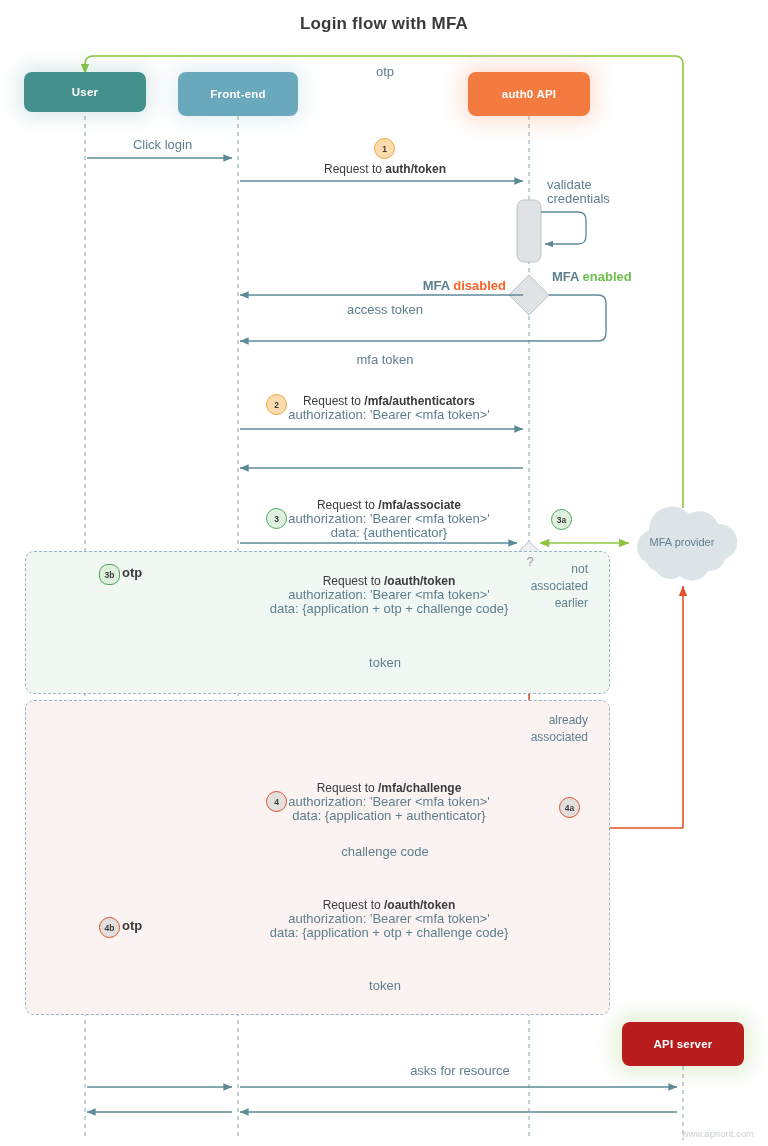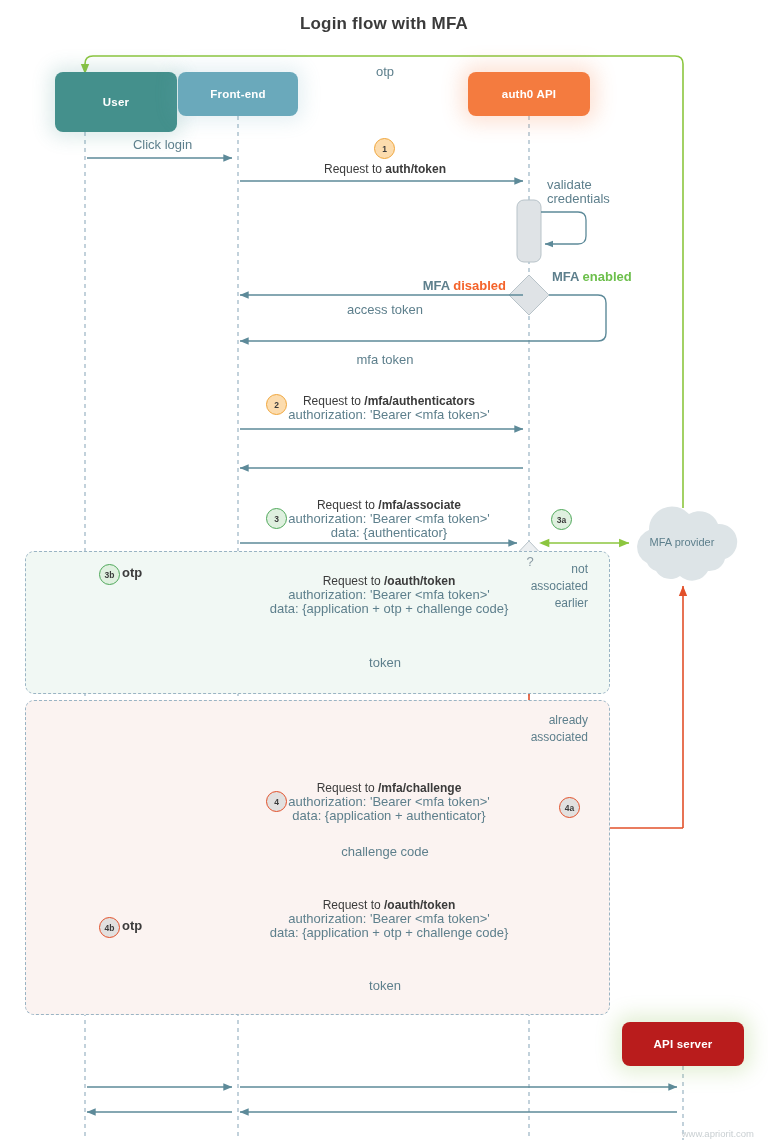--- a/index.html
+++ b/index.html
@@ -7,22 +7,22 @@
        font-family:"Liberation Sans",sans-serif;color:#5d7f8c;}
   .canvas{position:absolute;inset:0;width:768px;height:1146px;}
   svg.layer{position:absolute;left:0;top:0;width:768px;height:1146px;overflow:visible;}
 
   .title{position:absolute;left:0;top:14px;width:768px;text-align:center;
          font-size:17px;font-weight:bold;color:#3b3b3b;letter-spacing:.2px;}
 
   .node{position:absolute;border-radius:8px;display:flex;align-items:center;
         justify-content:center;color:#ffffff;font-size:11.5px;font-weight:bold;
         letter-spacing:.2px;}
-  .node.user{left:24px;top:72px;width:122px;height:60px;background:#44908c;
-             box-shadow:0 0 18px 6px rgba(68,144,140,.18);margin-left:31px;}
+  .node.user{left:24px;top:72px;width:122px;height:40px;background:#44908c;
+             box-shadow:0 0 18px 6px rgba(68,144,140,.18);}
   .node.frontend{left:178px;top:72px;width:120px;height:44px;background:#6aa9bb;
              box-shadow:0 0 18px 6px rgba(106,169,187,.16);}
   .node.auth0{left:468px;top:72px;width:122px;height:44px;background:#f47b3f;
              box-shadow:0 0 20px 7px rgba(244,123,63,.22);}
   .node.apiserver{left:622px;top:1022px;width:122px;height:44px;background:#b91c1c;
              box-shadow:0 0 20px 7px rgba(127,184,66,.22);}
 
   .cloudlabel{position:absolute;left:632px;top:536px;width:100px;text-align:center;
               font-size:11px;color:#5d7f8c;font-weight:400;}
 
@@ -227,25 +227,26 @@
   <div class="lbl dark" style="left:122px;top:919px;width:60px;font-weight:bold;">otp</div>
 
   <div class="lbl c dark big" style="left:255px;top:898px;width:268px;">
     <span>Request to </span><b>/oauth/token</b>
   </div>
   <div class="lbl c" style="left:255px;top:912px;width:268px;">authorization: 'Bearer &lt;mfa token&gt;'</div>
   <div class="lbl c" style="left:235px;top:926px;width:308px;">data: {application + otp + challenge code}</div>
 
   <div class="lbl c" style="left:250px;top:979px;width:270px;">token</div>
 
+  <div class="lbl c" style="left:330px;top:1064px;width:260px;">asks for resource</div>
 
   <div class="badge orange" style="left:374px;top:138px;">1</div>
   <div class="badge orange" style="left:266px;top:394px;">2</div>
   <div class="badge green" style="left:266px;top:508px;">3</div>
   <div class="badge green" style="left:551px;top:509px;">3a</div>
-  <div class="badge green" style="left:99px;top:564px;">3b</div>
+  <div class="badge green" style="left:99px;top:564px;border-radius:9px;">3b</div>
   <div class="badge red" style="left:266px;top:791px;">4</div>
   <div class="badge red" style="left:559px;top:797px;">4a</div>
   <div class="badge red" style="left:99px;top:917px;">4b</div>
 
   <div class="watermark">www.apriorit.com</div>
 
 </div>
 
 </body></html>

